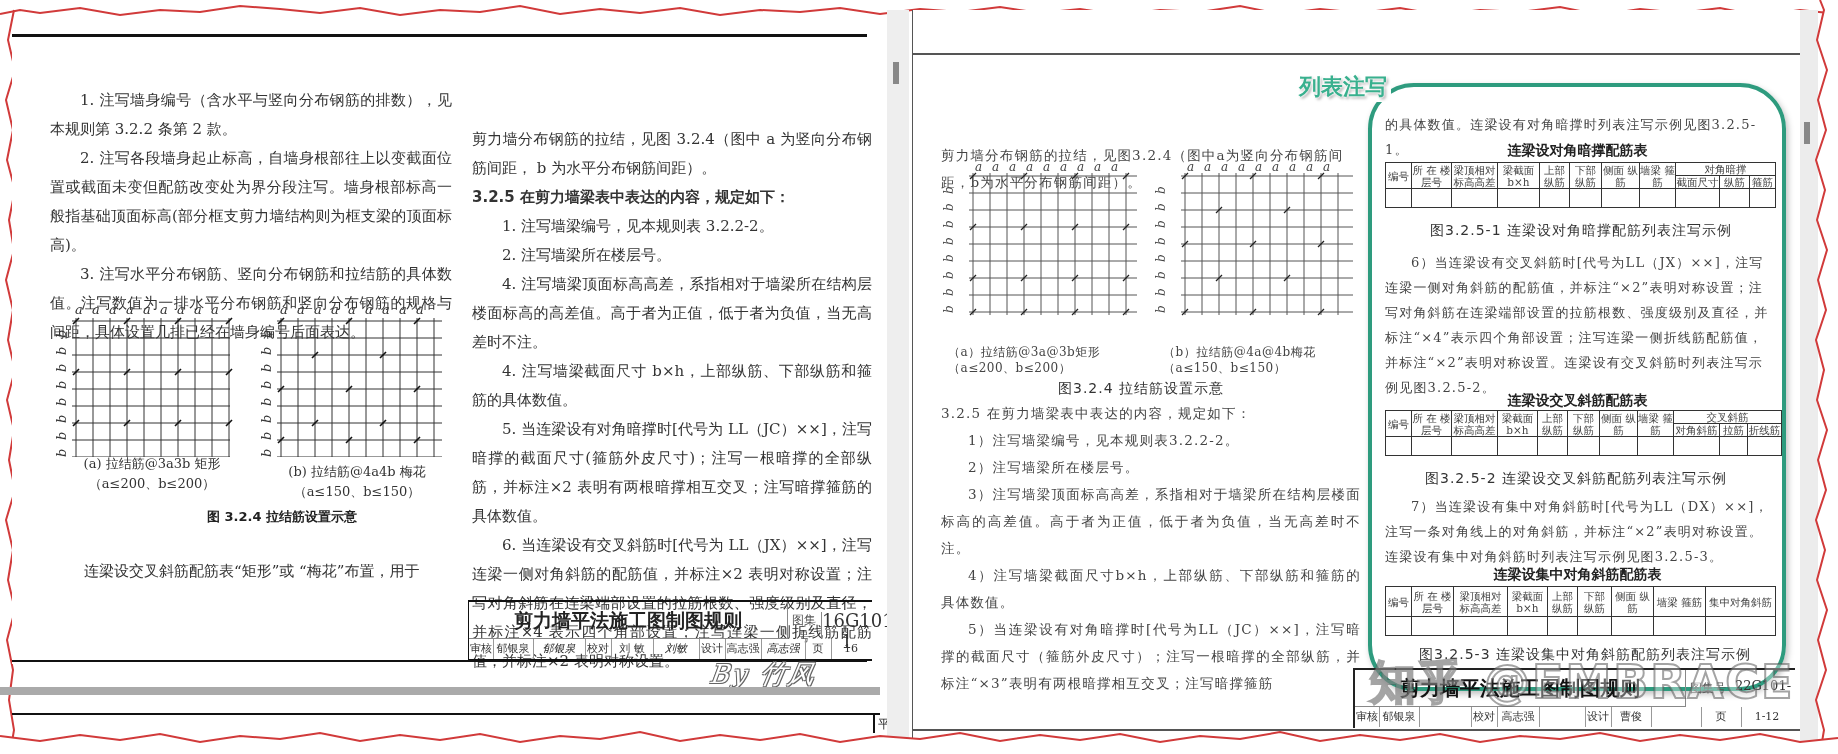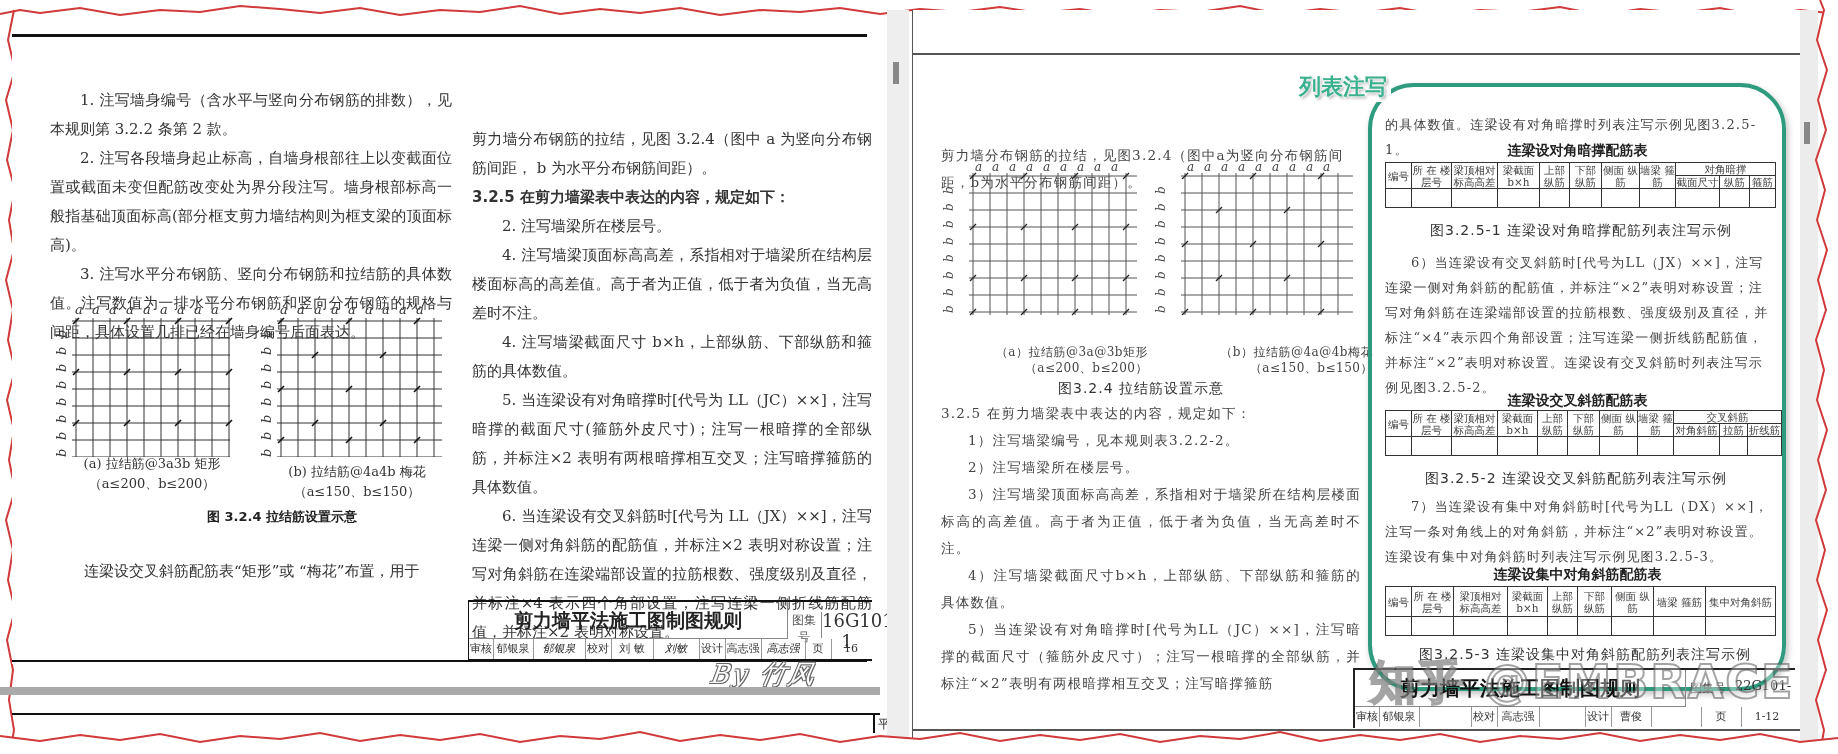--- a/index.html
+++ b/index.html
@@ -46,21 +46,21 @@
   .vscroll2{position:absolute;left:1800px;top:10px;width:18px;height:740px;background:#ececec;}
   .vthumb2{position:absolute;left:4px;top:112px;width:6px;height:22px;background:#888;}
 
   
   .rp{position:absolute;left:912px;top:10px;width:888px;height:740px;background:#fff;border-left:1px solid #555;}
   .rp .topline{position:absolute;left:0;top:43px;width:888px;height:2px;background:#555;}
   .rp .bottomline{position:absolute;left:0;top:719px;width:888px;height:2px;background:#555;}
   .rt{position:absolute;font-size:13.5px;line-height:27px;color:#444;letter-spacing:1.2px;}
   .rt1{left:28px;top:100px;width:425px;margin-top:32px;}
   .rt2{left:28px;top:390px;width:420px;}
-  .rcap{position:absolute;font-size:12px;color:#444;text-align:right;line-height:16px;letter-spacing:.5px;}
+  .rcap{position:absolute;font-size:12px;color:#444;text-align:left;line-height:16px;letter-spacing:.5px;}
   .rfigtitle{position:absolute;left:145px;top:370px;font-family:"DejaVu Sans","Liberation Sans",sans-serif;font-size:14px;color:#333;letter-spacing:1px;}
 
   .callout{position:absolute;left:1368px;top:83px;width:410px;height:600px;border:4px solid #2e9b7e;border-radius:46px;
            box-shadow:2px 3px 6px rgba(0,0,0,.25);}
   .callout-label{position:absolute;left:1295px;top:72px;font-family:"DejaVu Sans","Liberation Sans",sans-serif;font-size:22px;font-weight:bold;
                  color:#39b08e;text-shadow:0 0 2px #fff,0 0 3px #fff,2px 2px 3px rgba(0,0,0,.35);background:#fff;padding:0 4px;border-radius:6px;}
   .ctext{position:absolute;font-size:13px;line-height:25px;color:#444;letter-spacing:1.2px;}
   .tbltitle{position:absolute;font-family:"DejaVu Sans","Liberation Sans",sans-serif;font-weight:bold;font-size:14px;color:#222;text-align:center;}
   .figcap{position:absolute;font-family:"DejaVu Sans","Liberation Sans",sans-serif;font-size:14px;color:#333;letter-spacing:1px;}
   table.rtbl{position:absolute;border-collapse:collapse;font-size:10.5px;color:#444;table-layout:fixed;}
@@ -222,20 +222,21 @@
       <div>(b) 拉结筋@4a4b 梅花</div>
       <div>（a≤150、b≤150）</div>
     </div>
     <div class="figtitle" style="left:120px;top:206px">图 3.2.4 拉结筋设置示意</div>
   </div>
   <div class="ltext-after">连梁设交叉斜筋配筋表“矩形”或 “梅花”布置，用于</div>
 
   <div class="col col2">
     <p class="p">剪力墙分布钢筋的拉结，见图 3.2.4（图中 a 为竖向分布钢筋间距， b 为水平分布钢筋间距）。</p>
     <p class="p sec">3.2.5  在剪力墙梁表中表达的内容，规定如下：</p>
+    <p class="p ind">1. 注写墙梁编号，见本规则表 3.2.2-2。</p>
     <p class="p ind">2. 注写墙梁所在楼层号。</p>
     <p class="p ind">4. 注写墙梁顶面标高高差，系指相对于墙梁所在结构层楼面标高的高差值。高于者为正值，低于者为负值，当无高差时不注。</p>
     <p class="p ind">4. 注写墙梁截面尺寸 b×h，上部纵筋、下部纵筋和箍筋的具体数值。</p>
     <p class="p ind">5. 当连梁设有对角暗撑时[代号为 LL（JC）××]，注写暗撑的截面尺寸(箍筋外皮尺寸)；注写一根暗撑的全部纵筋，并标注×2 表明有两根暗撑相互交叉；注写暗撑箍筋的具体数值。</p>
     <p class="p ind">6. 当连梁设有交叉斜筋时[代号为 LL（JX）××]，注写连梁一侧对角斜筋的配筋值，并标注×2 表明对称设置；注写对角斜筋在连梁端部设置的拉筋根数、强度级别及直径，并标注×4 表示四个角部设置；注写连梁一侧折线筋配筋值，并标注×2 表明对称设置。</p>
   </div>
 
   <div class="titleblock">
     <div class="tb-main">剪力墙平法施工图制图规则</div>
     <div class="tb-lbl" style="left:318px;top:10px;width:34px;border-right:1px solid #888;height:26px;">图集号</div>
@@ -400,21 +401,21 @@
     <div>（a≤150、b≤150）</div>
   </div>
   <div class="rfigtitle">图3.2.4   拉结筋设置示意</div>
 
   <div class="rt rt2">
     <p class="p">3.2.5 在剪力墙梁表中表达的内容，规定如下：</p>
     <p class="p ind">1）注写墙梁编号，见本规则表3.2.2-2。</p>
     <p class="p ind">2）注写墙梁所在楼层号。</p>
     <p class="p ind">3）注写墙梁顶面标高高差，系指相对于墙梁所在结构层楼面标高的高差值。高于者为正值，低于者为负值，当无高差时不注。</p>
     <p class="p ind">4）注写墙梁截面尺寸b×h，上部纵筋、下部纵筋和箍筋的具体数值。</p>
-    <p class="p ind">5）当连梁设有对角暗撑时[代号为LL（JC）××]，注写暗撑的截面尺寸（箍筋外皮尺寸）；注写一根暗撑的全部纵筋，并标注“×2”表明有两根暗撑相互交叉；注写暗撑箍筋</p>
+    <p class="p ind">5）当连梁设有对角暗撑时[代号为LL（JC）××]，注写暗撑的截面尺寸（箍筋外皮尺寸）；注写一根暗撑的全部纵筋，并标注“×3”表明有两根暗撑相互交叉；注写暗撑箍筋</p>
   </div>
   <div class="bottomline"></div>
 </div>
 
 <div class="callout"></div>
 <div class="callout-label">列表注写</div>
 
 <div class="ctext" style="left:1385px;top:112px;width:385px">的具体数值。连梁设有对角暗撑时列表注写示例见图3.2.5-1。</div>
 <div class="tbltitle" style="left:1385px;top:142px;width:385px">连梁设对角暗撑配筋表</div>
 <table class="rtbl" style="left:1385px;top:162px;width:390px">

